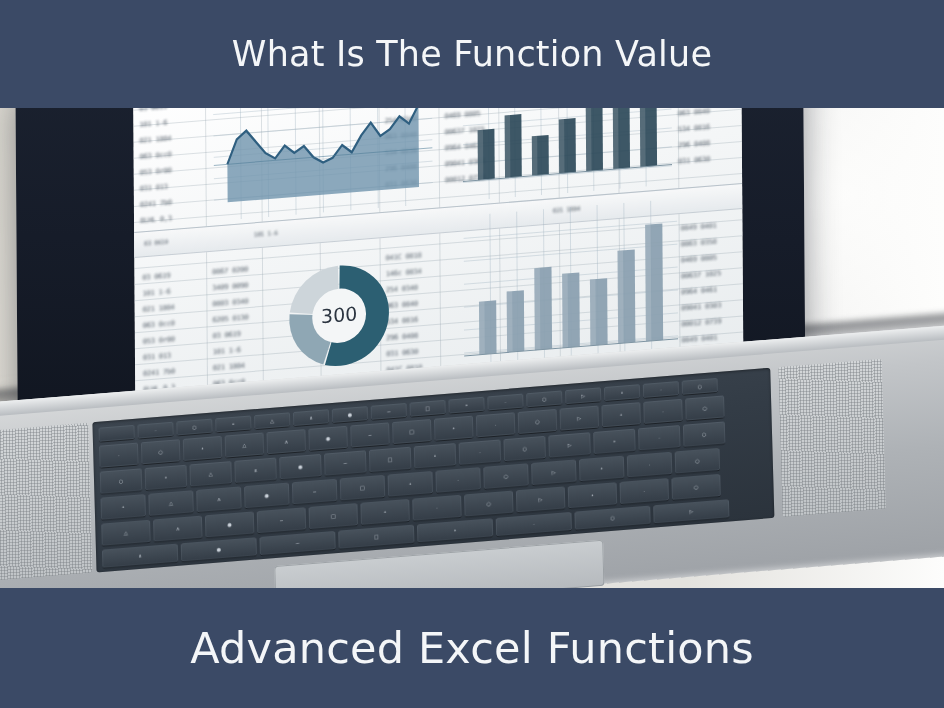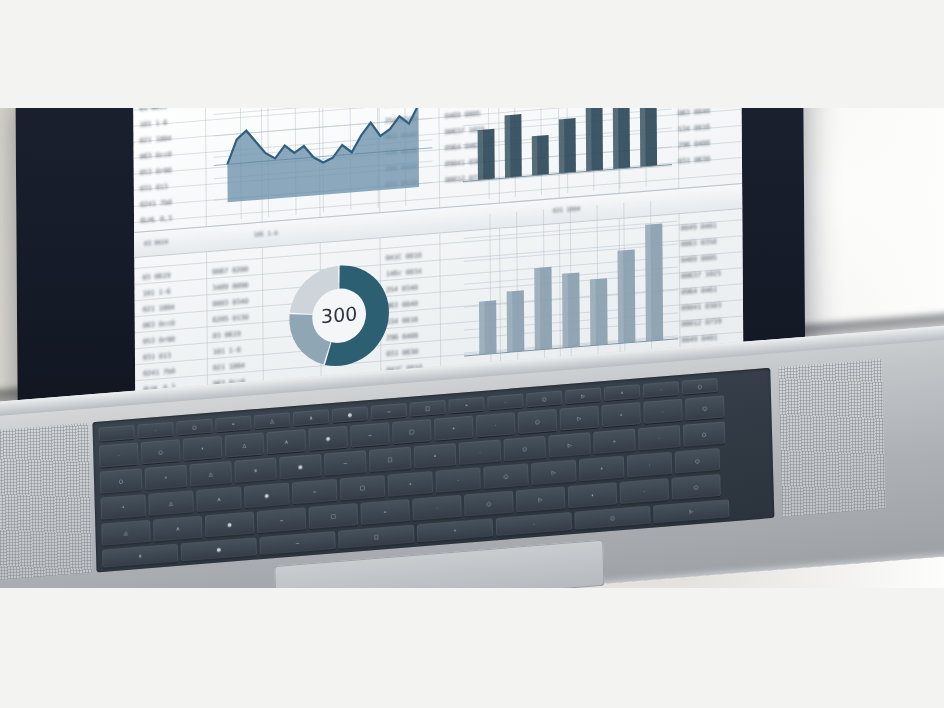--- a/index.html
+++ b/index.html
@@ -165,20 +165,23 @@
     position:absolute; left:-30px; top:284px; width:1010px; height:22px;
     background:linear-gradient(180deg, rgba(18,22,30,.55), rgba(18,22,30,0));
     transform:rotate(-4.6deg); transform-origin:left top; filter:blur(3px);
   }
 </style>
 </head>
 <body>
 
 <div id="page">
 
+  <div class="banner" id="banner-top">
+    <div class="banner-title">What Is The Function Value</div>
+  </div>
 
   <div id="photo">
     <div class="wall-left"></div>
     <div class="right-glow"></div>
     <div class="desk-shadow"></div>
 
     <div class="base-shadow"></div>
 
     <div id="lid">
       <div id="lid-inner">
@@ -484,14 +487,17 @@
             <div class="key" style="width: 76px; height: 18px;">•</div>
             <div class="key" style="width: 76px; height: 18px;">·</div>
             <div class="key" style="width: 76px; height: 18px;">○</div>
             <div class="key" style="width: 76px; height: 18px;">▷</div>
           </div>
         </div>
       <div id="trackpad"></div>
     </div>
   </div>
 
+  <div class="banner" id="banner-bottom">
+    <div class="banner-title">Advanced Excel Functions</div>
+  </div>
 
 </div>
 
 </body></html>

